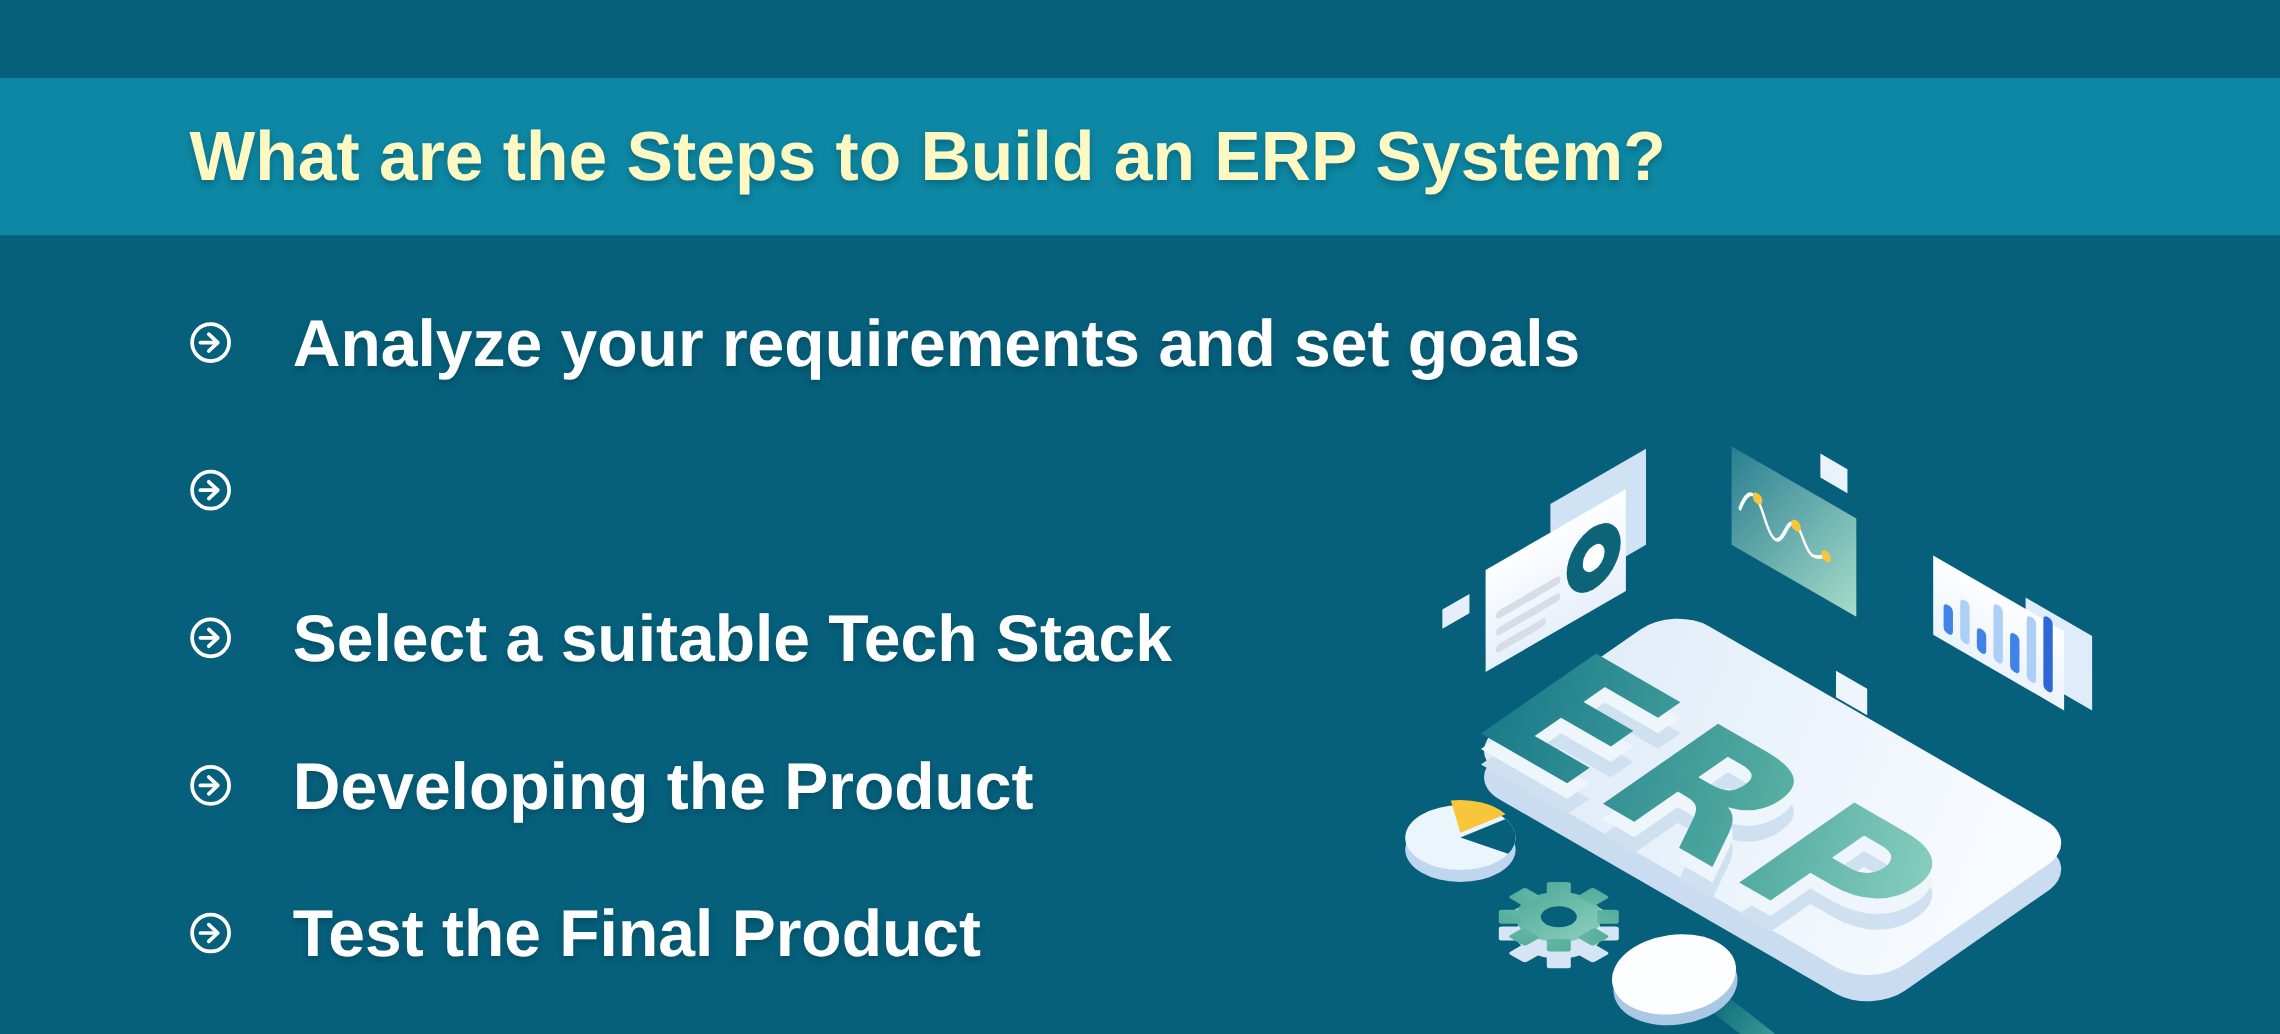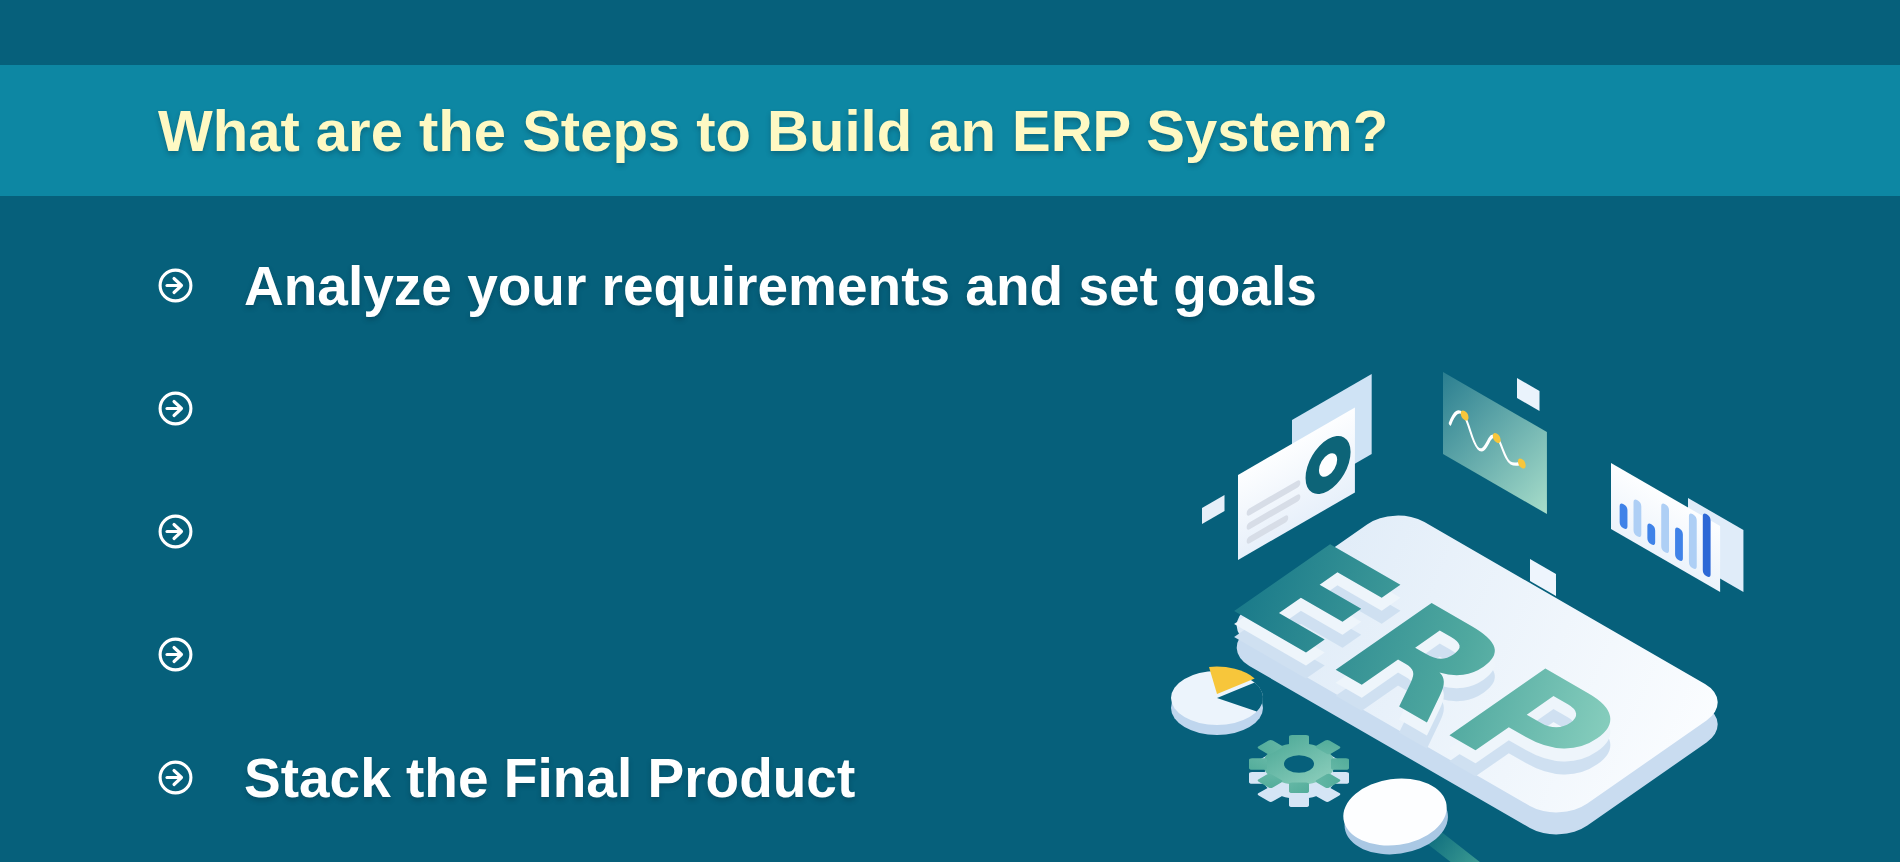--- a/index.html
+++ b/index.html
@@ -50,35 +50,37 @@
       <line x1="10" y1="18.5" x2="23" y2="18.5" stroke="#ffffff" stroke-width="3.1" stroke-linecap="round"></line>
       <path d="M17 11.5 L24.5 18.5 L17 25.5" fill="none" stroke="#ffffff" stroke-width="3.1" stroke-linecap="round" stroke-linejoin="round"></path>
     </svg>
   </li>
   <li class="step">
     <svg class="bullet" viewBox="0 0 37 37">
       <circle cx="18.5" cy="18.5" r="15.4" fill="none" stroke="#ffffff" stroke-width="3.1"></circle>
       <line x1="10" y1="18.5" x2="23" y2="18.5" stroke="#ffffff" stroke-width="3.1" stroke-linecap="round"></line>
       <path d="M17 11.5 L24.5 18.5 L17 25.5" fill="none" stroke="#ffffff" stroke-width="3.1" stroke-linecap="round" stroke-linejoin="round"></path>
     </svg>
-  </li>
-  <li class="step">
-    <svg class="bullet" viewBox="0 0 37 37">
-      <circle cx="18.5" cy="18.5" r="15.4" fill="none" stroke="#ffffff" stroke-width="3.1"></circle>
-      <line x1="10" y1="18.5" x2="23" y2="18.5" stroke="#ffffff" stroke-width="3.1" stroke-linecap="round"></line>
-      <path d="M17 11.5 L24.5 18.5 L17 25.5" fill="none" stroke="#ffffff" stroke-width="3.1" stroke-linecap="round" stroke-linejoin="round"></path>
-    </svg>
-  </li>
-  <li class="step">
-    <svg class="bullet" viewBox="0 0 37 37">
-      <circle cx="18.5" cy="18.5" r="15.4" fill="none" stroke="#ffffff" stroke-width="3.1"></circle>
-      <line x1="10" y1="18.5" x2="23" y2="18.5" stroke="#ffffff" stroke-width="3.1" stroke-linecap="round"></line>
-      <path d="M17 11.5 L24.5 18.5 L17 25.5" fill="none" stroke="#ffffff" stroke-width="3.1" stroke-linecap="round" stroke-linejoin="round"></path>
-    </svg>
-    <span class="label">Stack the Final Product</span>
+    <span class="label">Select a suitable Tech Stack</span>
+  </li>
+  <li class="step">
+    <svg class="bullet" viewBox="0 0 37 37">
+      <circle cx="18.5" cy="18.5" r="15.4" fill="none" stroke="#ffffff" stroke-width="3.1"></circle>
+      <line x1="10" y1="18.5" x2="23" y2="18.5" stroke="#ffffff" stroke-width="3.1" stroke-linecap="round"></line>
+      <path d="M17 11.5 L24.5 18.5 L17 25.5" fill="none" stroke="#ffffff" stroke-width="3.1" stroke-linecap="round" stroke-linejoin="round"></path>
+    </svg>
+    <span class="label">Developing the Product</span>
+  </li>
+  <li class="step">
+    <svg class="bullet" viewBox="0 0 37 37">
+      <circle cx="18.5" cy="18.5" r="15.4" fill="none" stroke="#ffffff" stroke-width="3.1"></circle>
+      <line x1="10" y1="18.5" x2="23" y2="18.5" stroke="#ffffff" stroke-width="3.1" stroke-linecap="round"></line>
+      <path d="M17 11.5 L24.5 18.5 L17 25.5" fill="none" stroke="#ffffff" stroke-width="3.1" stroke-linecap="round" stroke-linejoin="round"></path>
+    </svg>
+    <span class="label">Test the Final Product</span>
   </li>
 </ul>
 
 <svg class="erp-illustration" viewBox="0 0 760 570">
   <defs>
     <linearGradient id="erpGrad" gradientUnits="userSpaceOnUse" x1="-20" y1="215" x2="360" y2="-30">
       <stop offset="0" stop-color="#137487"></stop>
       <stop offset="0.5" stop-color="#4fa89f"></stop>
       <stop offset="1" stop-color="#a8e4cf"></stop>
     </linearGradient>

